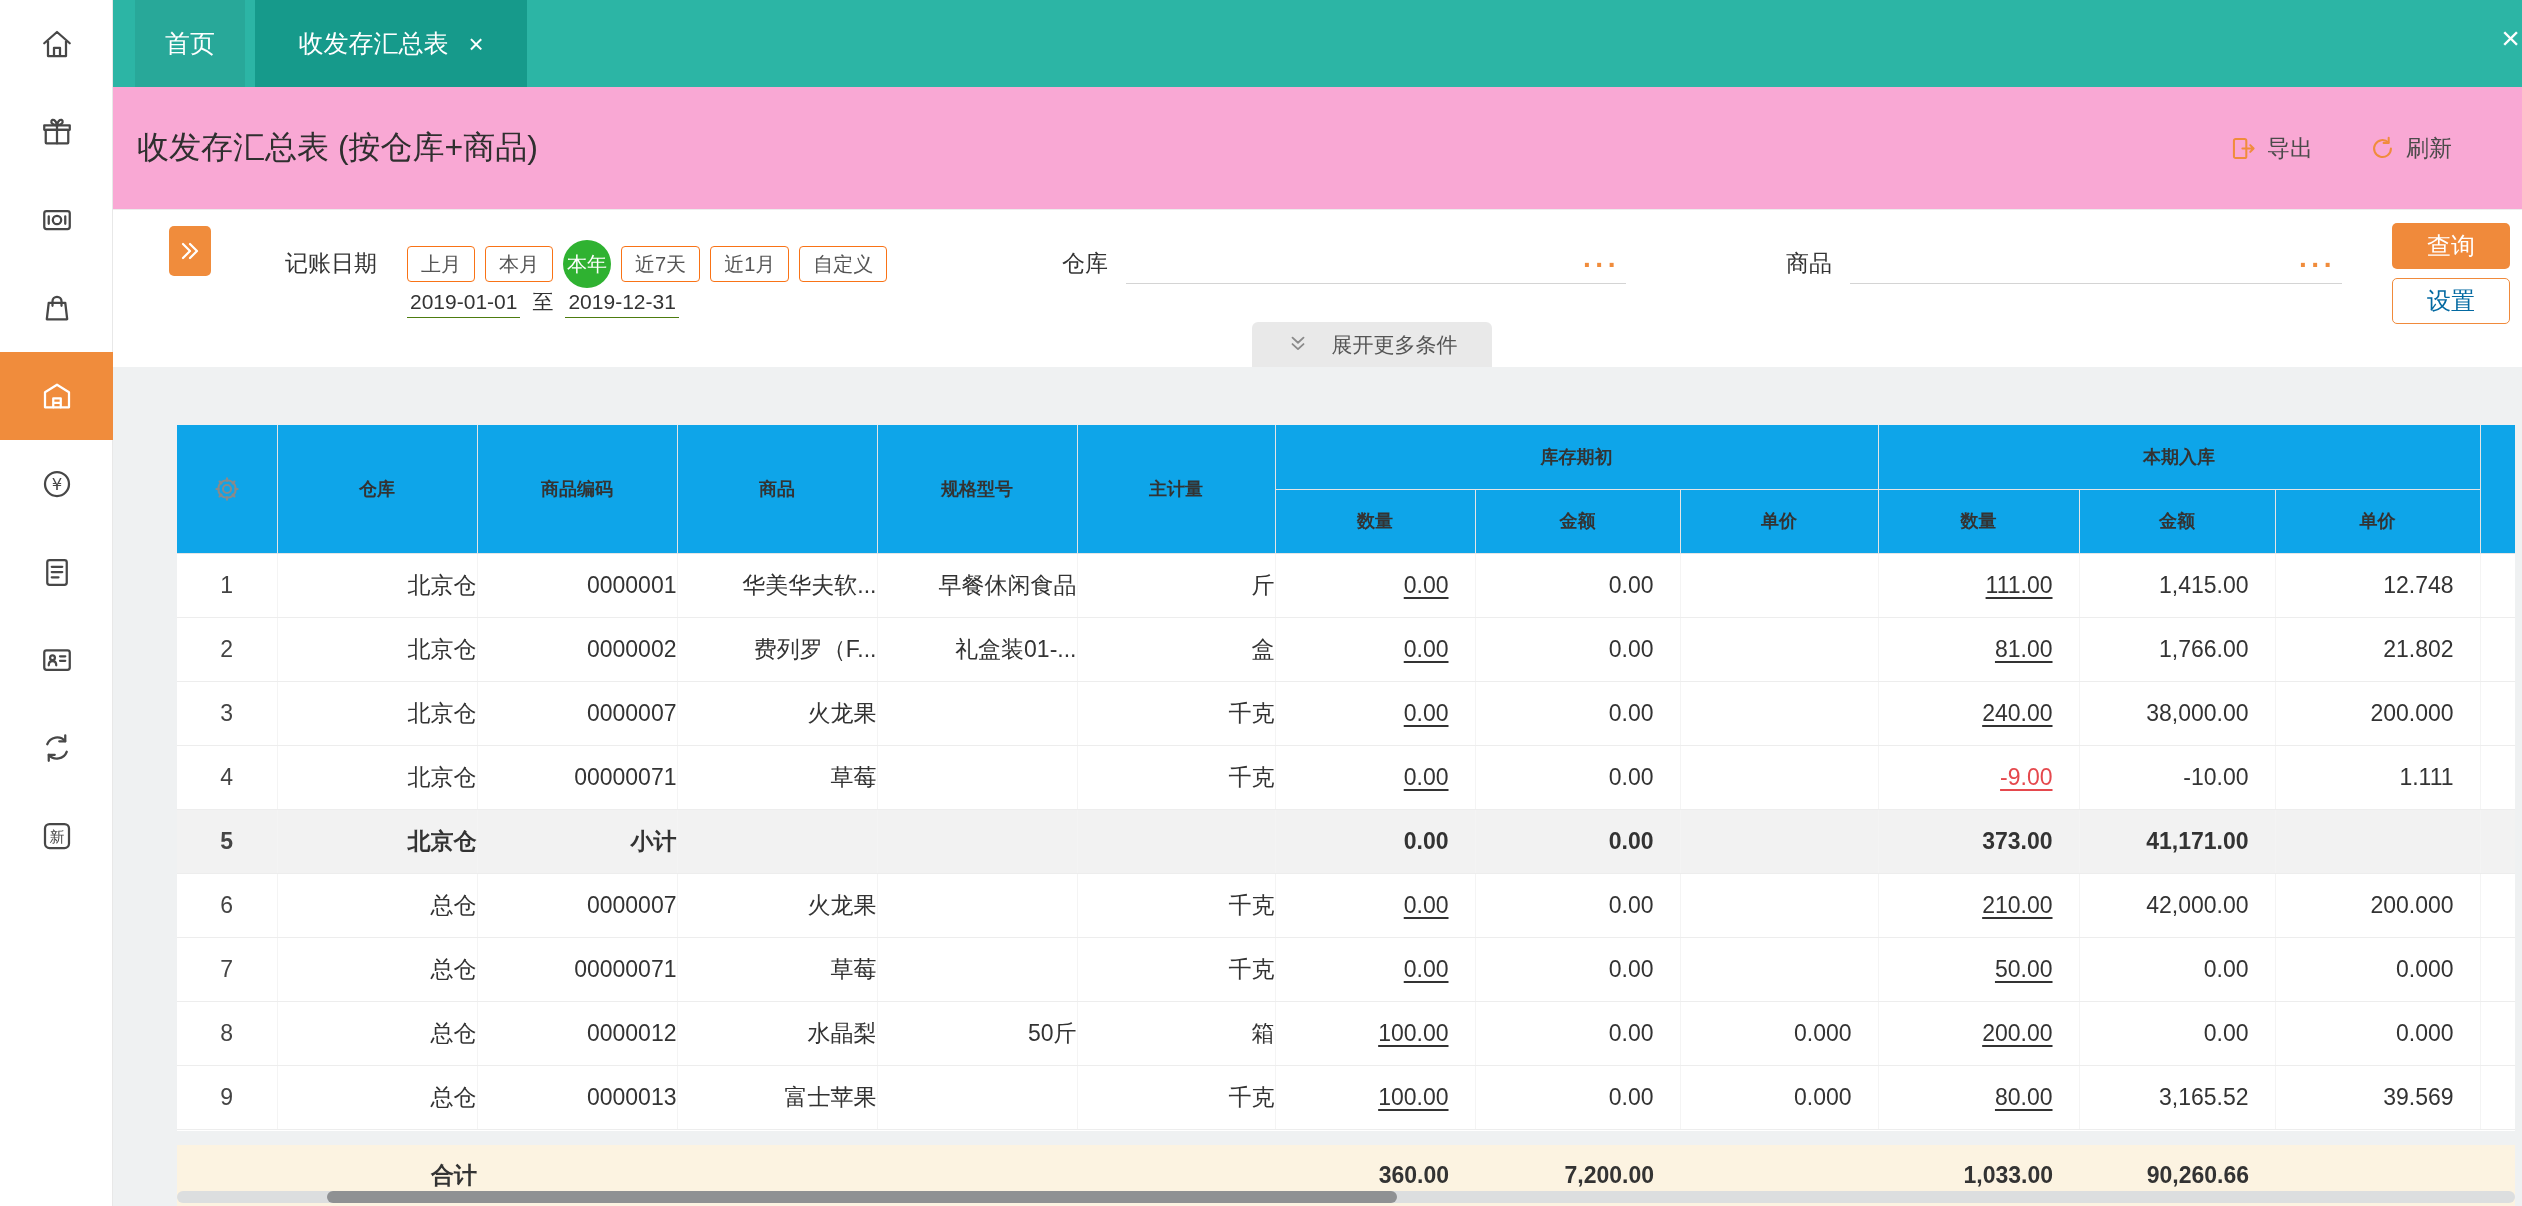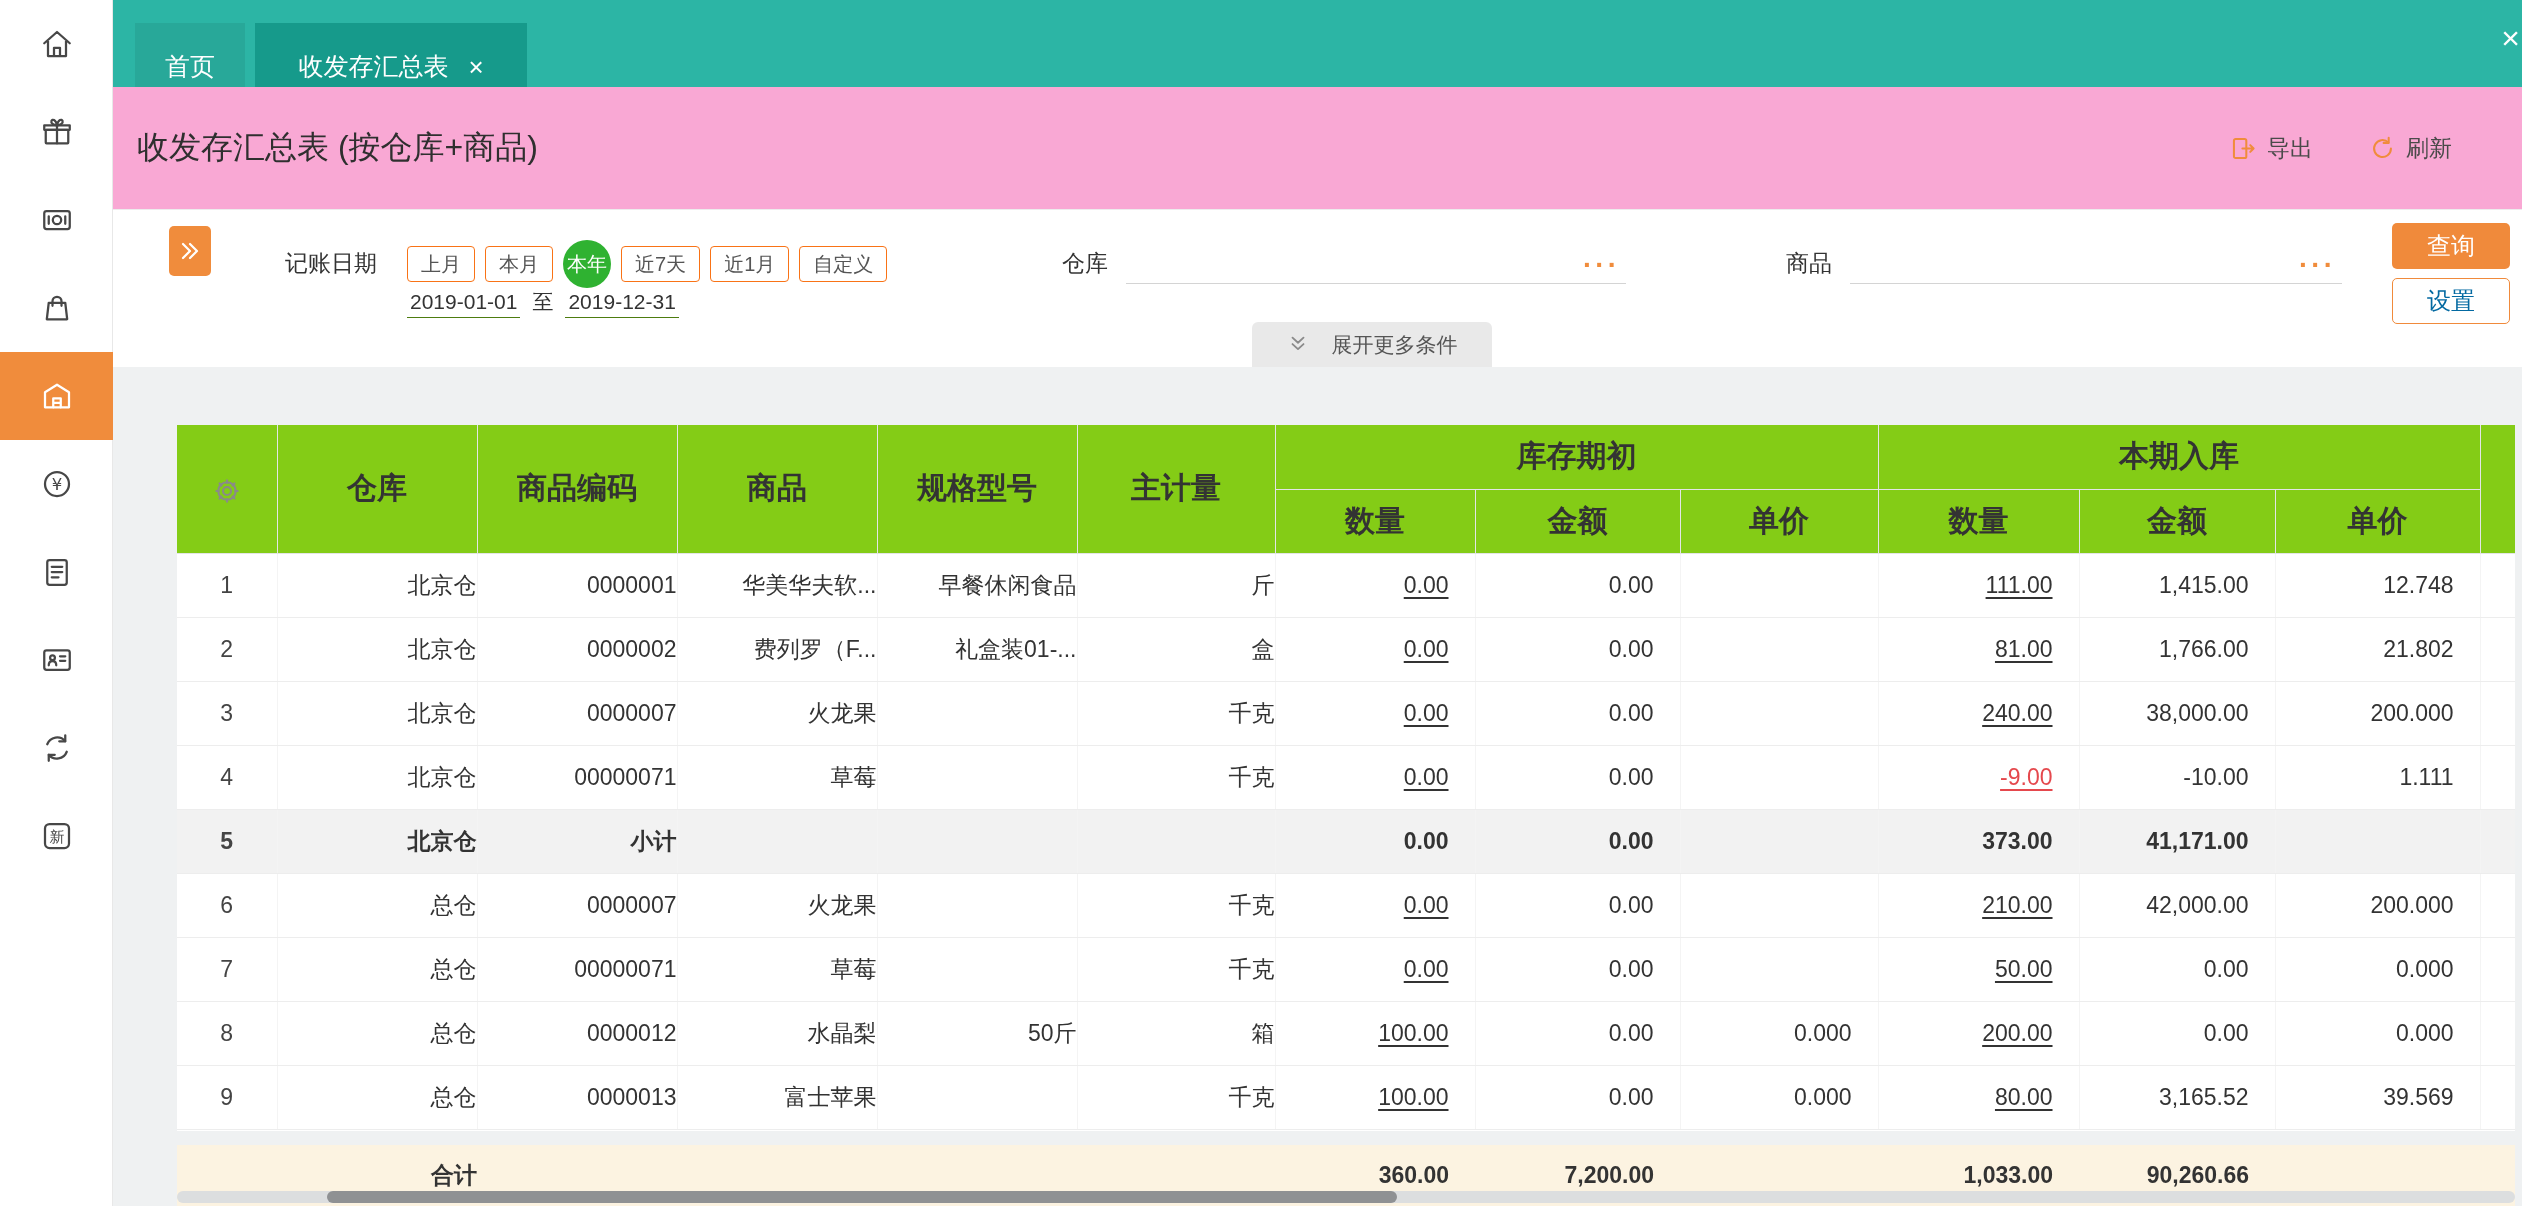--- a/index.html
+++ b/index.html
@@ -12,21 +12,21 @@
   .side-item { width:113px; height:88px; display:flex; align-items:center; justify-content:center; cursor:pointer; }
   .side-item.active { background:#f08c3c; }
   .icn { width:36px; height:36px; fill:none; stroke:#474747; stroke-width:1.5;
     stroke-linecap:round; stroke-linejoin:round; }
   .side-item.active .icn { stroke:#fff; }
   .tfill { fill:#474747; stroke:none; font-family:"DejaVu Sans",sans-serif; }
 
   
   .topbar { position:absolute; left:113px; top:0; right:0; height:87px; background:#2cb5a5; display:flex; }
   .tab { height:87px; display:flex; align-items:center; padding:0 30px;
-    color:#fff; font-size:25px; cursor:pointer;margin-top:23px; }
+    color:#fff; font-size:25px; cursor:pointer; }
   .tab-home { margin-left:22px; background:rgba(0,0,0,0.07); }
   .tab.active { background:#169a8b; margin-left:10px; min-width:272px; justify-content:center; gap:20px; }
   .tabx { font-size:26px; line-height:1; }
   .winx { position:absolute; right:2px; top:22px; color:#fff; font-size:32px; line-height:1; cursor:pointer; }
 
   
   .pagehead { position:absolute; left:113px; top:87px; right:0; height:122px; background:#f9a8d4;
     display:flex; align-items:center; }
   .pagehead h1 { margin-left:24px; font-size:32px; font-weight:500; color:#2f2f2f; }
   .actions { margin-left:auto; margin-right:70px; display:flex; gap:56px; }
@@ -60,21 +60,21 @@
   .morebar { position:absolute; left:1139px; bottom:0; width:240px; height:45px; background:#e9e9e9;
     border-radius:6px 6px 0 0; display:flex; align-items:center; justify-content:center;
     gap:23px; font-size:21px; color:#555; cursor:pointer; }
   .micn { width:22px; height:22px; fill:none; stroke:#8a8a8a; stroke-width:2;
     stroke-linecap:round; stroke-linejoin:round; }
 
   
   .table-wrap { position:absolute; left:177px; top:425px; width:2338px; height:706px;
     overflow:hidden; background:#fff; }
   table.grid { border-collapse:collapse; table-layout:fixed; width:2438px; background:#fff; }
-  .grid th { height:64px; background:#84cc16; font-size:30px; font-weight:600; color:#333;
+  .grid th { height:64px; background:#0ea5e9; font-size:18px; font-weight:600; color:#333;
     border-right:1px solid #e3e5e6; border-bottom:1px solid #e3e5e6; text-align:center; white-space:nowrap; }
   .grid td { height:64px; font-size:23px; color:#333; background:#fff;
     border-bottom:1px solid #ededed; border-right:1px solid #f4f4f4;
     white-space:nowrap; overflow:hidden; }
   td.t { text-align:right; padding-left:26px; }
   td.n { text-align:right; padding-right:26px; }
   td.i { text-align:center; color:#444; }
   tr.subtotal td { background:#f2f2f2; font-weight:700; }
   .link { text-decoration:underline; text-underline-offset:4px; cursor:pointer; }
   .neg { color:#e5484d; }

